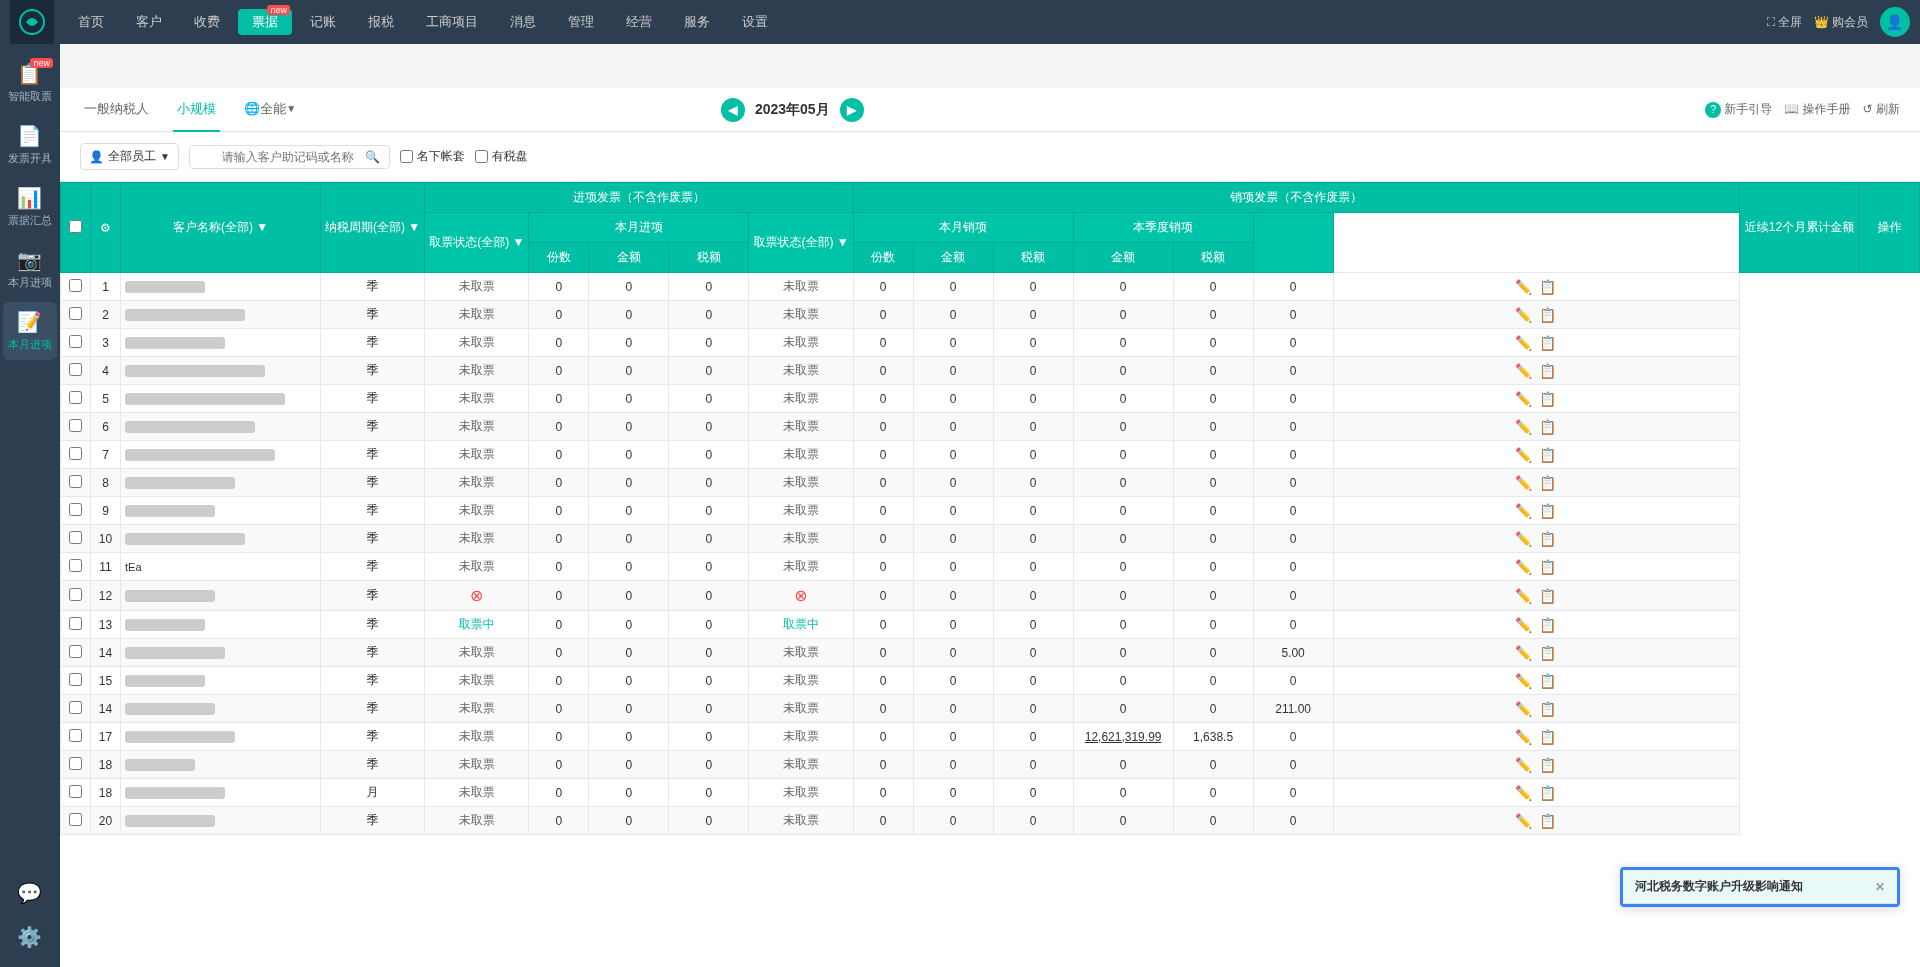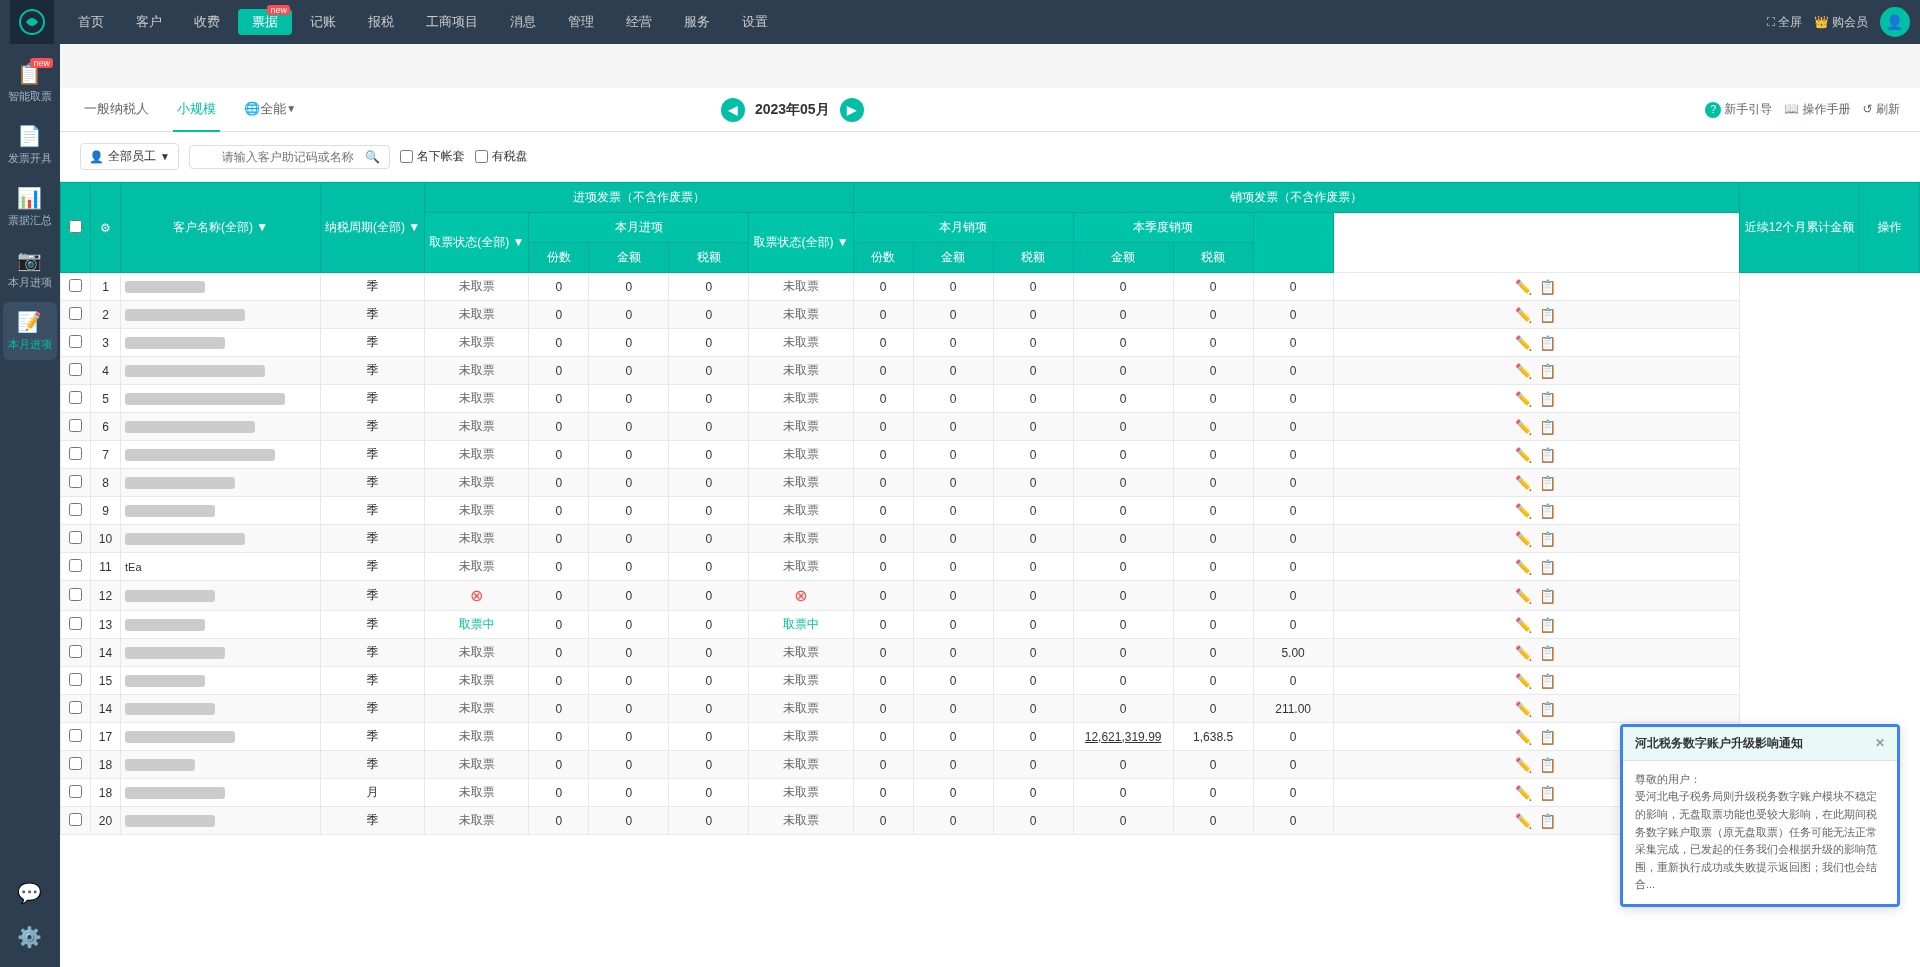--- a/index.html
+++ b/index.html
@@ -967,17 +967,13 @@
     </table>
   </div>
 
 </div>
 
 <div class="notification-popup">
   <div class="popup-header">
     <span>河北税务数字账户升级影响通知</span>
     <span class="close-btn">✕</span>
   </div>
-  <div class="popup-body">
-    尊敬的用户：<br>
-    受河北电子税务局则升级税务数字账户模块不稳定的影响，无盘取票功能也受较大影响，在此期间税务数字账户取票（原无盘取票）任务可能无法正常采集完成，已发起的任务我们会根据升级的影响范围，重新执行成功或失败提示返回图；我们也会结合...
-  </div>
 </div>
 
 </body></html>

